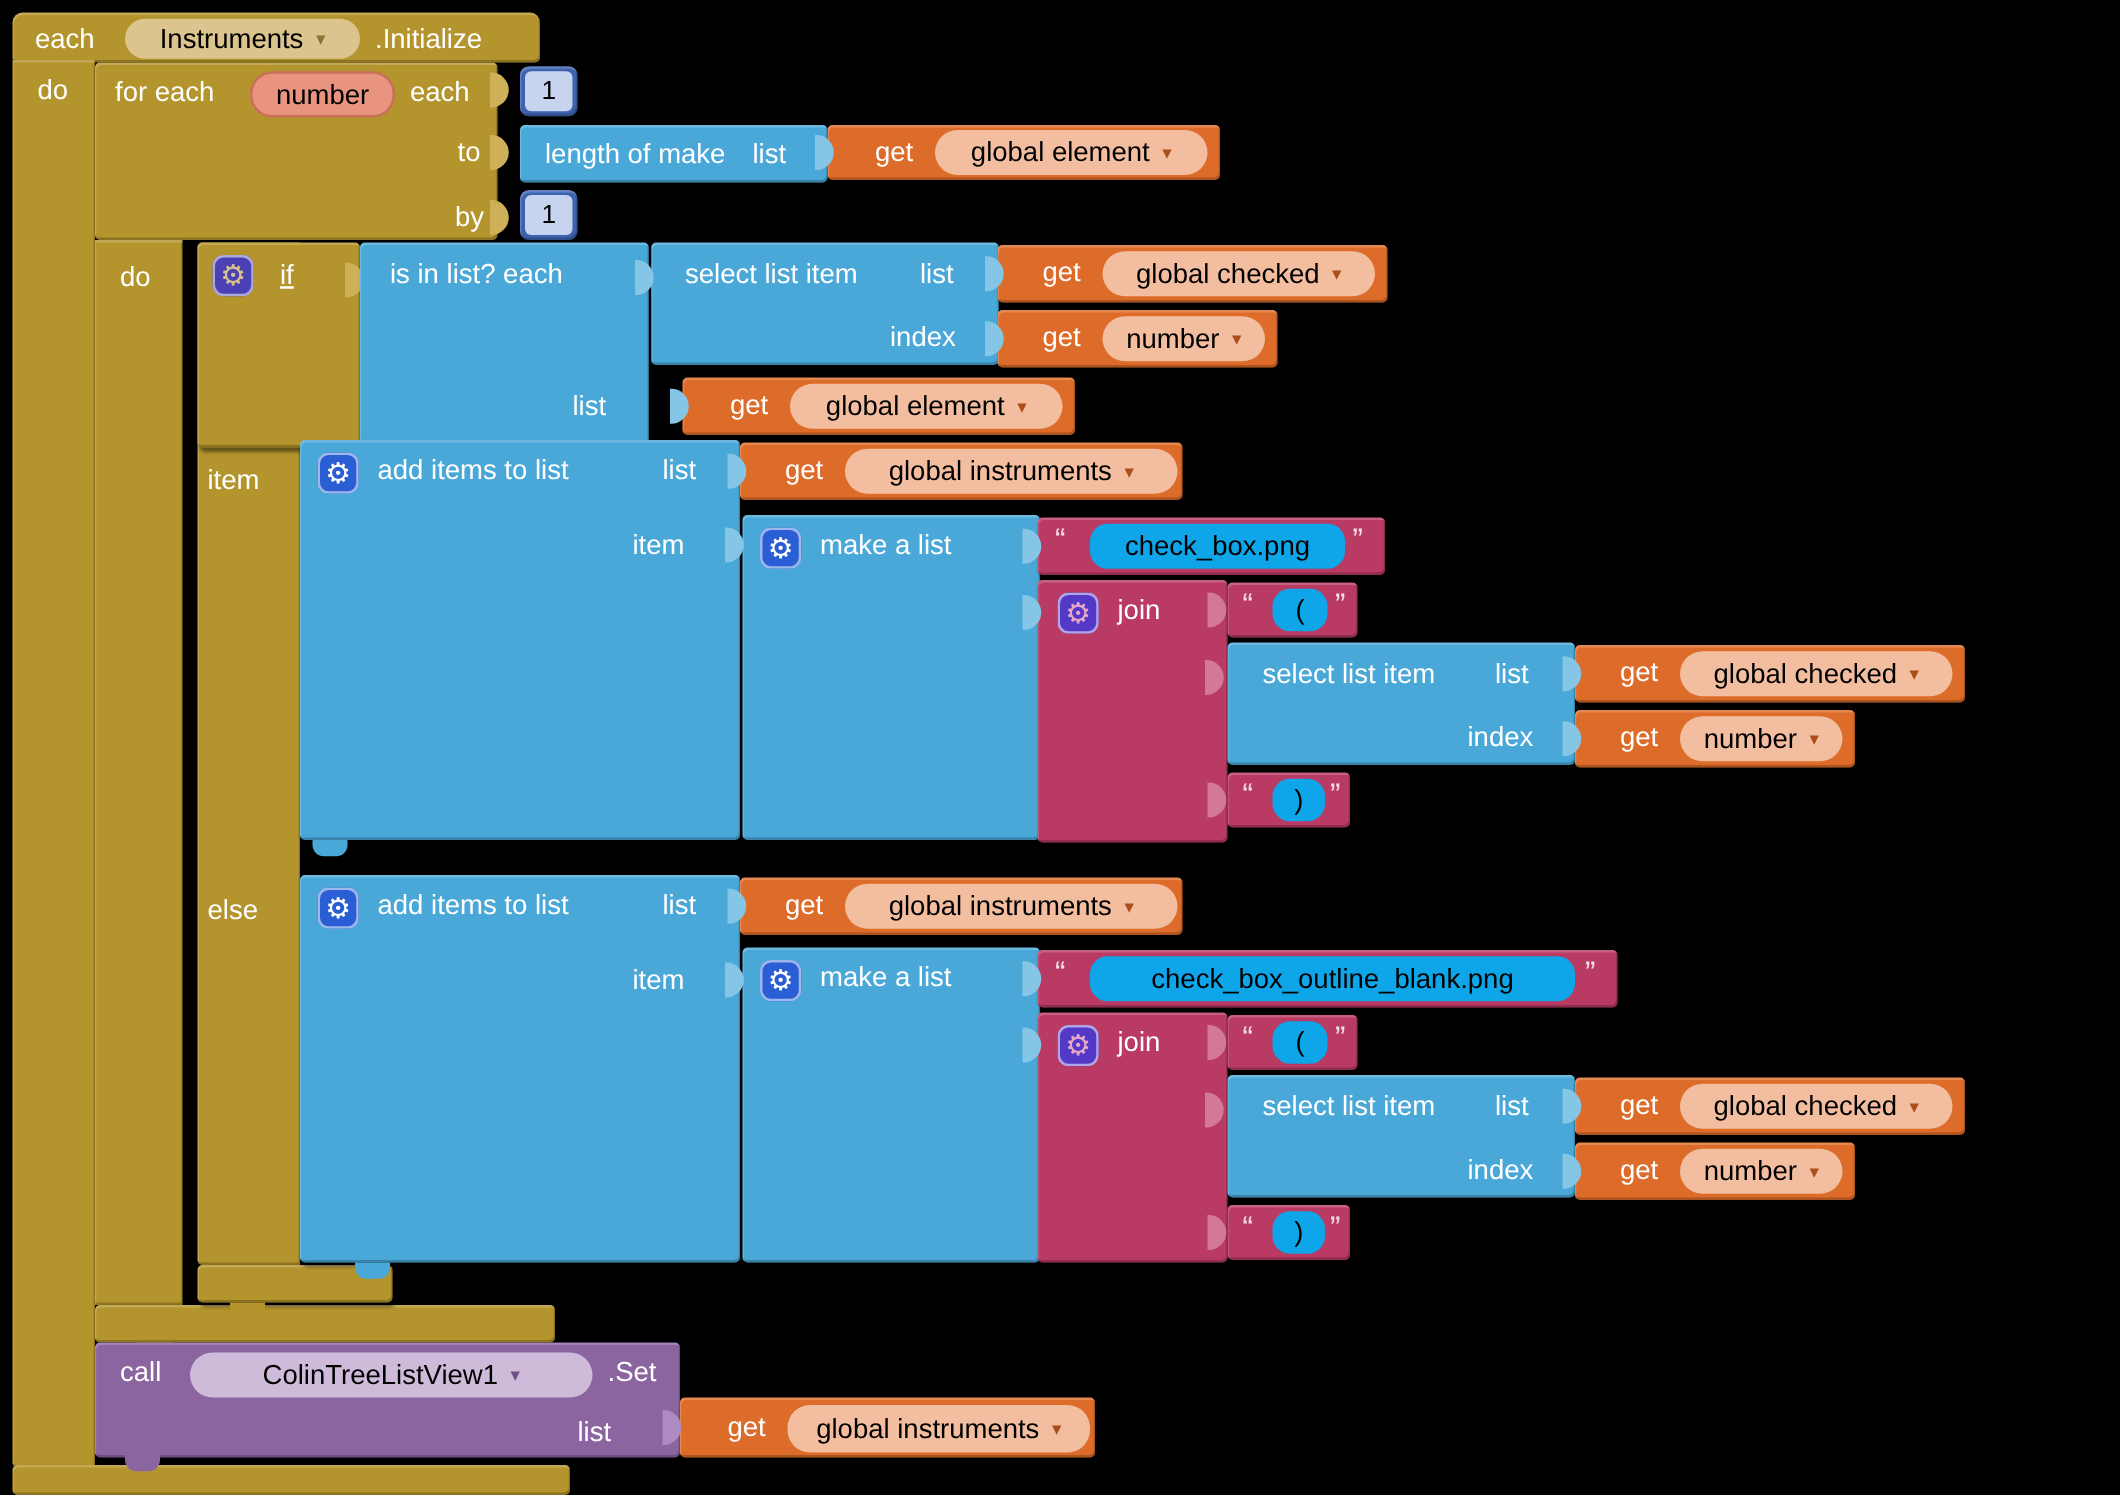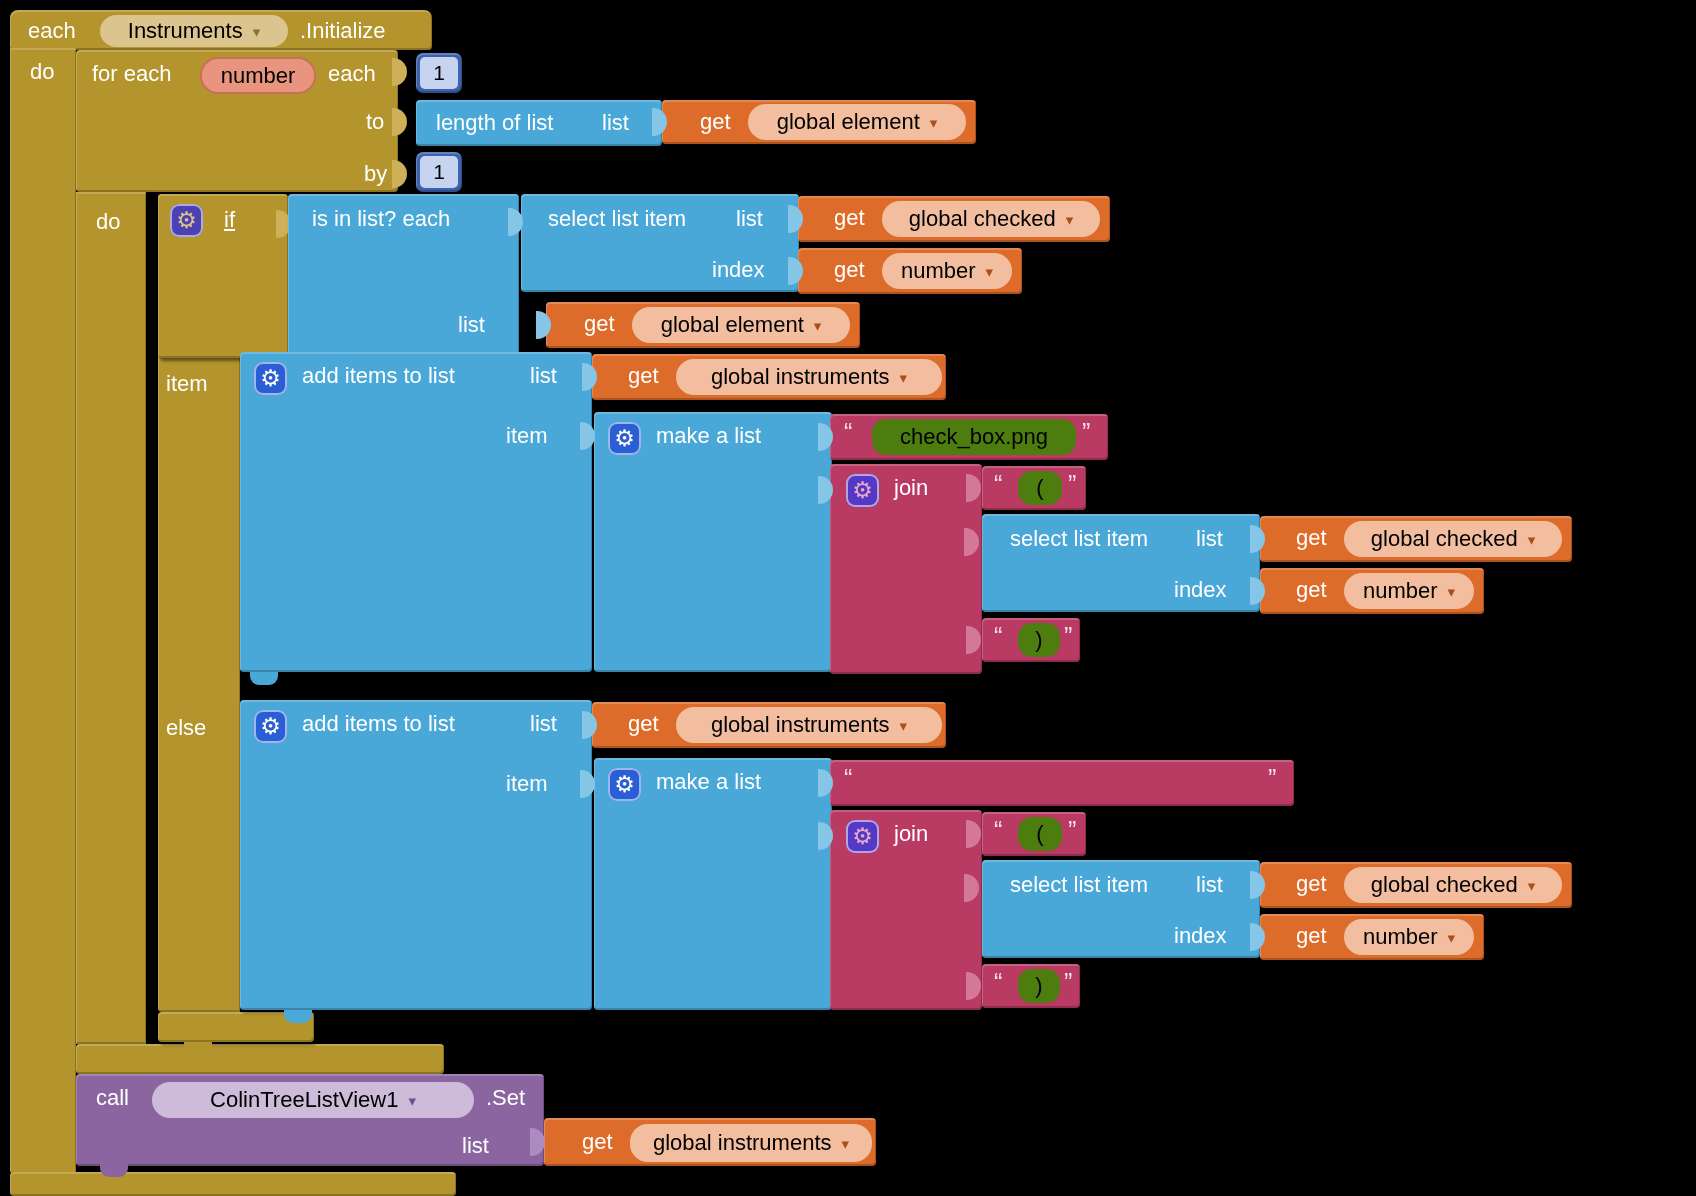--- a/index.html
+++ b/index.html
@@ -15,21 +15,21 @@
   .mathb{background:#3D63AE;border-radius:7px;}
   .mathin{position:absolute;inset:4px;background:#C7D4F0;border-radius:5px;color:#000;
           display:flex;align-items:center;justify-content:center;font-size:21px;}
   .lab{position:absolute;color:#fff;font-size:22px;line-height:24px;white-space:nowrap;}
   .pill{position:absolute;border-radius:18px;display:flex;align-items:center;justify-content:center;
         gap:10px;color:#000;font-size:22px;white-space:nowrap;}
   .arr{font-size:15px;line-height:1;}
   .tan{background:#DBC48D;}   .tan .arr{color:#8A7430;}
   .salmon{background:#E8947E;border:2px solid #C9705A;}
   .opill{background:#F3BE9F;} .opill .arr{color:#A94F1B;}
-  .ppill{background:#4d7c0f;border-radius:14px;}
+  .ppill{background:#0ea5e9;border-radius:14px;}
   .pupill{background:#CEBBDA;} .pupill .arr{color:#6E4F86;}
   .gear{position:absolute;width:33px;height:33px;border-radius:9px;display:flex;align-items:center;
         justify-content:center;font-size:23px;box-shadow:inset 0 0 0 2px rgba(255,255,255,.55);}
   .g-if{background:#4B41B4;color:#D9C38C;}
   .g-blue{background:#2A5ED5;color:#fff;}
   .g-join{background:#5438C6;color:#E9A8C8;}
   .sock{position:absolute;width:15px;height:28px;border-radius:0 14px 14px 0;}
   .s-olive{background:#CDB058;} .s-blue{background:#85C6E6;} .s-crimson{background:#D4789A;} .s-purple{background:#AC8CC0;}
   .tab{position:absolute;height:13px;width:28px;border-radius:0 0 9px 9px;}
   .t-olive{background:#B4942C;} .t-blue{background:#49A8D8;} .t-purple{background:#8B65A0;}
@@ -61,21 +61,21 @@
   <span class="lab" style="left:328px;top:62px;">each</span>
   <span class="sock s-olive" style="left:392px;top:58px;"></span>
   <div class="b mathb" style="left:416px;top:53px;width:46px;height:40px;">
     <div class="mathin">1</div>
   </div>
 
   <span class="lab" style="left:366px;top:110px;">to</span>
   <span class="sock s-olive" style="left:392px;top:108px;"></span>
 
   <div class="b blue" style="left:416px;top:100px;width:246px;height:46px;"></div>
-  <span class="lab" style="left:436px;top:111px;">length of list</span>
+  <span class="lab" style="left:436px;top:111px;">length of make</span>
   <span class="lab" style="left:602px;top:111px;">list</span>
   <div class="b orange" style="left:662px;top:100px;width:314px;height:44px;"></div>
   <span class="sock s-blue" style="left:652px;top:108px;"></span>
   <span class="lab" style="left:700px;top:110px;">get</span>
   <div class="pill opill" style="left:748px;top:104px;width:218px;height:36px;">
     <span>global element</span>
     <span class="arr">▾</span>
   </div>
 
   <span class="lab" style="left:364px;top:162px;">by</span>
@@ -221,20 +221,23 @@
   <div class="b blue" style="left:594px;top:758px;width:238px;height:252px;"></div>
   <span class="sock s-blue" style="left:580px;top:770px;"></span>
   <div class="gear g-blue" style="left:608px;top:768px;">
       <span>⚙</span>
     </div>
   <span class="lab" style="left:656px;top:770px;">make a list</span>
 
   <div class="b crimson" style="left:830px;top:760px;width:464px;height:46px;"></div>
   <span class="sock s-blue" style="left:818px;top:769px;"></span>
   <span class="quote" style="left:844px;top:766px;">“</span>
+  <div class="pill ppill" style="left:872px;top:765px;width:388px;height:36px;">
+    <span>check_box_outline_blank.png</span>
+  </div>
   <span class="quote" style="left:1268px;top:766px;">”</span>
 
   <div class="b crimson" style="left:830px;top:810px;width:152px;height:200px;"></div>
   <span class="sock s-blue" style="left:818px;top:822px;"></span>
   <div class="gear g-join" style="left:846px;top:820px;">
       <span>⚙</span>
     </div>
   <span class="lab" style="left:894px;top:822px;">join</span>
 
   <div class="b crimson" style="left:982px;top:812px;width:104px;height:44px;"></div>

